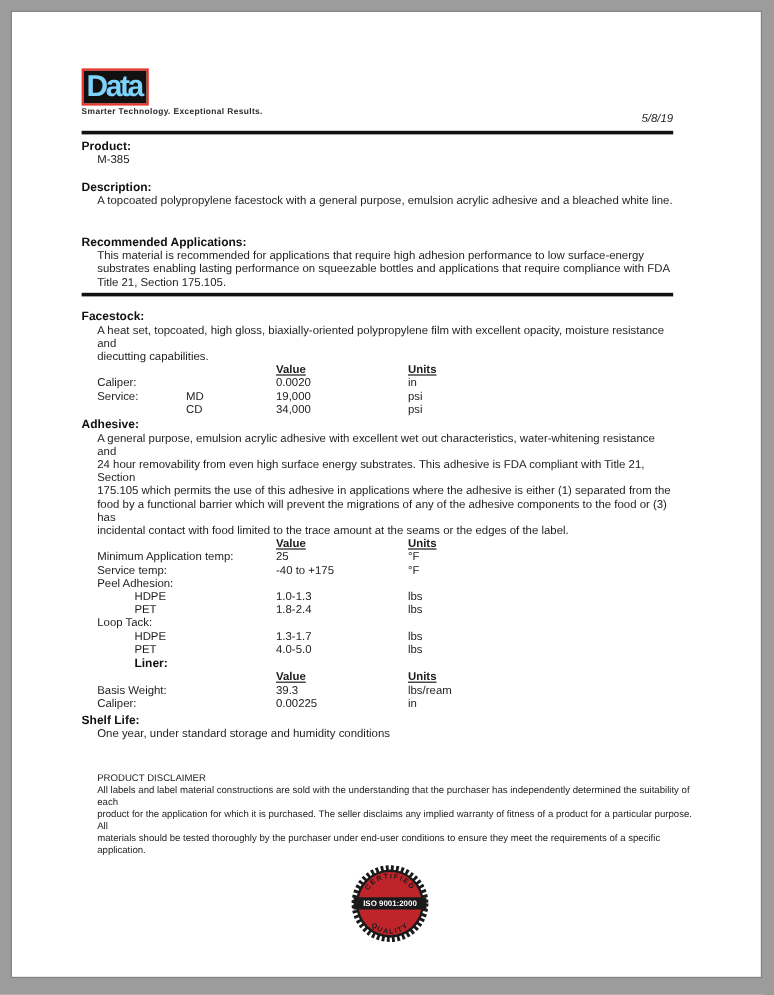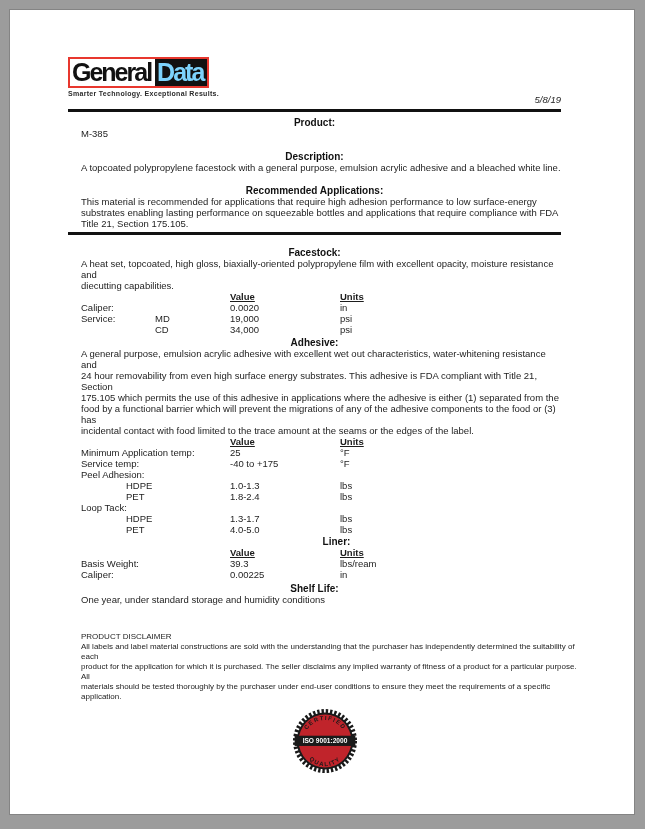--- a/index.html
+++ b/index.html
@@ -31,56 +31,55 @@
     font-weight:bold;font-size:25px;line-height:27px;
     letter-spacing:-2px;padding:0 4px 0 2px;white-space:nowrap;
   }
   .logo-left{background:#ffffff;color:#111111;}
   .logo-right{background:#111111;color:#7dd3fc;}
   .tagline{font-size:7px;font-weight:bold;letter-spacing:.3px;color:#2b2b2b;margin-top:2px;}
   .rule{height:3px;background:#111111;}
   .rule-header{margin-top:12px;}
   .title{margin-top:4px;text-align:right;font-weight:bold;font-size:12.5px;color:#111;}
   
-  .h{font-weight:bold;font-size:10px;line-height:11px;color:#111;text-align:center;}
+  .h{font-weight:bold;font-size:10px;line-height:11px;color:#111;}
   .body{font-size:9.5px;line-height:11px;white-space:pre-line;margin-left:13px;}
   .sec-product{margin-top:5px;}
   .sec-desc{margin-top:12px;}
-  .sec-recapps{margin-top:12px;}
+  .sec-recapps{margin-top:24px;}
   .rule-mid{margin-top:3px;}
   .sec-facestock{margin-top:12px;}
   .sec-adhesive{margin-top:2px;}
   .sec-liner{margin-top:1px;padding-left:44px;}
   .sec-shelf{margin-top:3px;}
   
   .trow{position:relative;height:11px;font-size:9.5px;}
   .trow span{position:absolute;top:0;white-space:nowrap;}
   .trow .lbl{left:13px;}
-  .trow .sub{left:58px;}
+  .trow .sub{left:44px;}
   .trow .submd{left:87px;}
   .trow .val{left:162px;}
   .trow .unit{left:272px;}
   .colhead{font-weight:bold;text-decoration:underline;}
   
   .disclaimer-title{margin-top:27px;margin-left:13px;font-size:8px;line-height:10px;}
   .disclaimer-body{margin-left:13px;width:506px;font-size:8px;line-height:10px;white-space:pre-line;}
   .badge-wrap{margin-top:6px;margin-left:224px;width:66px;height:66px;}
 </style>
 </head>
 <body>
 
 <div class="page">
 
   <div class="date">5/8/19</div>
 
   <div class="content">
 
     <div class="logo">
       <div class="logo-box">
-        <span class="logo-left">General</span>
           <span class="logo-right">Data</span>
       </div>
       <div class="tagline">Smarter Technology. Exceptional Results.</div>
     </div>
 
     <div class="rule rule-header"></div>
 
     <div class="h sec-product">Product:</div>
     <div class="body">M-385</div>
 

